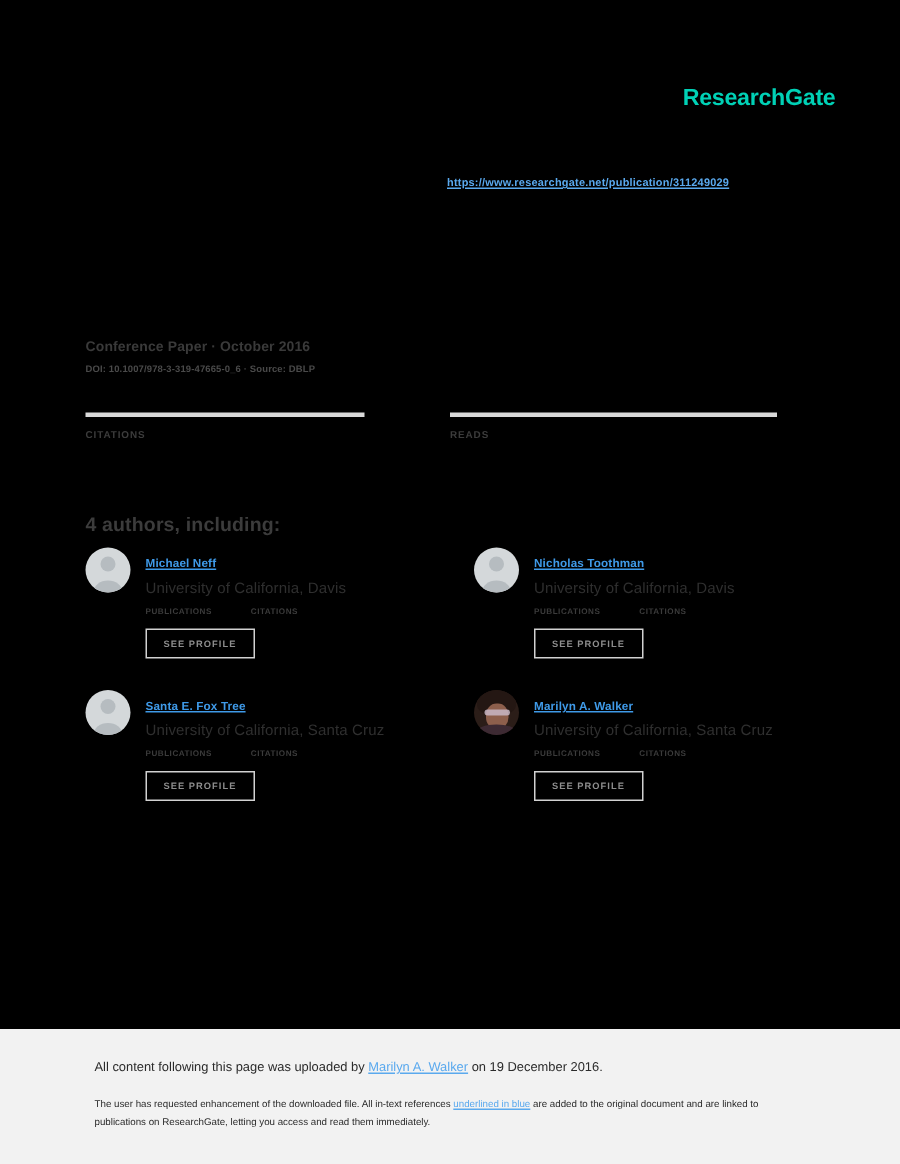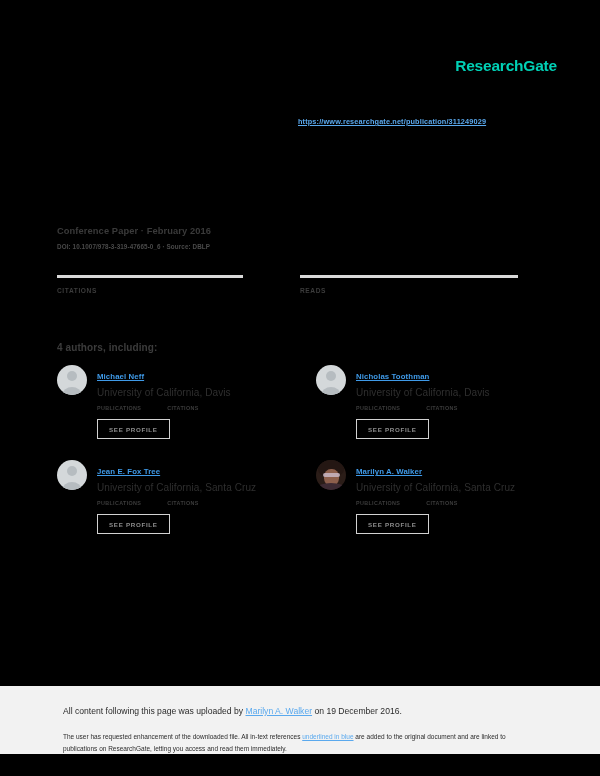--- a/index.html
+++ b/index.html
@@ -99,21 +99,21 @@
     font-weight: bold;
     letter-spacing: 0.6px;
     color: #3c3c3c;
   }
 
   
   .authors-heading {
     position: absolute;
     left: 57px;
     top: 329px;
-    font-size: 10px;
+    font-size: 13px;
     font-weight: bold;
     color: #3c3c3c;
     letter-spacing: 0.1px;
   }
   .authors-grid {
     position: absolute;
     left: 57px;
     top: 352px;
     width: 470px;
   }
@@ -237,21 +237,21 @@
     font-family: "Liberation Sans", sans-serif;
     cursor: pointer;
   }
 
   
   .footer {
     position: absolute;
     left: 0;
     top: 686px;
     width: 600px;
-    height: 68px;
+    height: 90px;
     background: #f2f2f2;
   }
   .footer-upload {
     position: absolute;
     left: 63px;
     top: 20px;
     font-size: 8.6px;
     color: #2b2b2b;
     white-space: nowrap;
   }
@@ -272,21 +272,21 @@
 </style>
 </head>
 <body>
 
 <div class="page-dark">
 
   <div class="rg-logo">ResearchGate</div>
 
   <a class="article-url" href="#">https://www.researchgate.net/publication/311249029</a>
 
-  <div class="pub-type">Conference Paper · February 2016</div>
+  <div class="pub-type">Conference Paper · October 2016</div>
   <div class="pub-doi">DOI: 10.1007/978-3-319-47665-0_6 · Source: DBLP</div>
 
   <div class="stat-col left">
     <div class="stat-rule"></div>
     <div class="stat-value"></div>
     <div class="stat-label">CITATIONS</div>
   </div>
 
   <div class="stat-col right">
     <div class="stat-rule"></div>
@@ -347,21 +347,21 @@
     </div>
 
     <div class="author-row">
 
       <div class="author-card">
         <div class="avatar">
           <div class="head"></div>
             <div class="body"></div>
         </div>
         <div class="author-info">
-          <a class="author-name" href="#">Jean E. Fox Tree</a>
+          <a class="author-name" href="#">Santa E. Fox Tree</a>
           <div class="author-affil">University of California, Santa Cruz</div>
           <div class="author-stats">
             <div>
               <div class="author-stat-num"></div>
               <div class="author-stat-label">PUBLICATIONS</div>
             </div>
             <div>
               <div class="author-stat-num"></div>
               <div class="author-stat-label">CITATIONS</div>
             </div>

